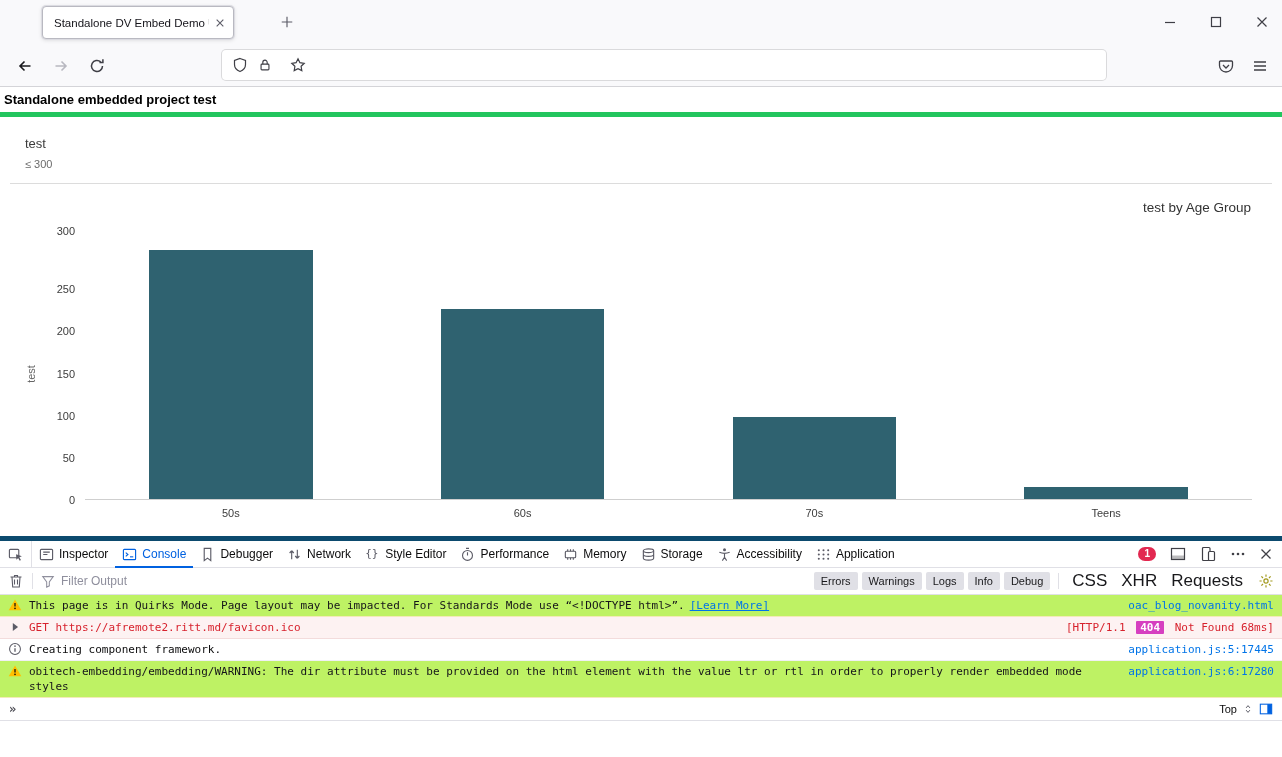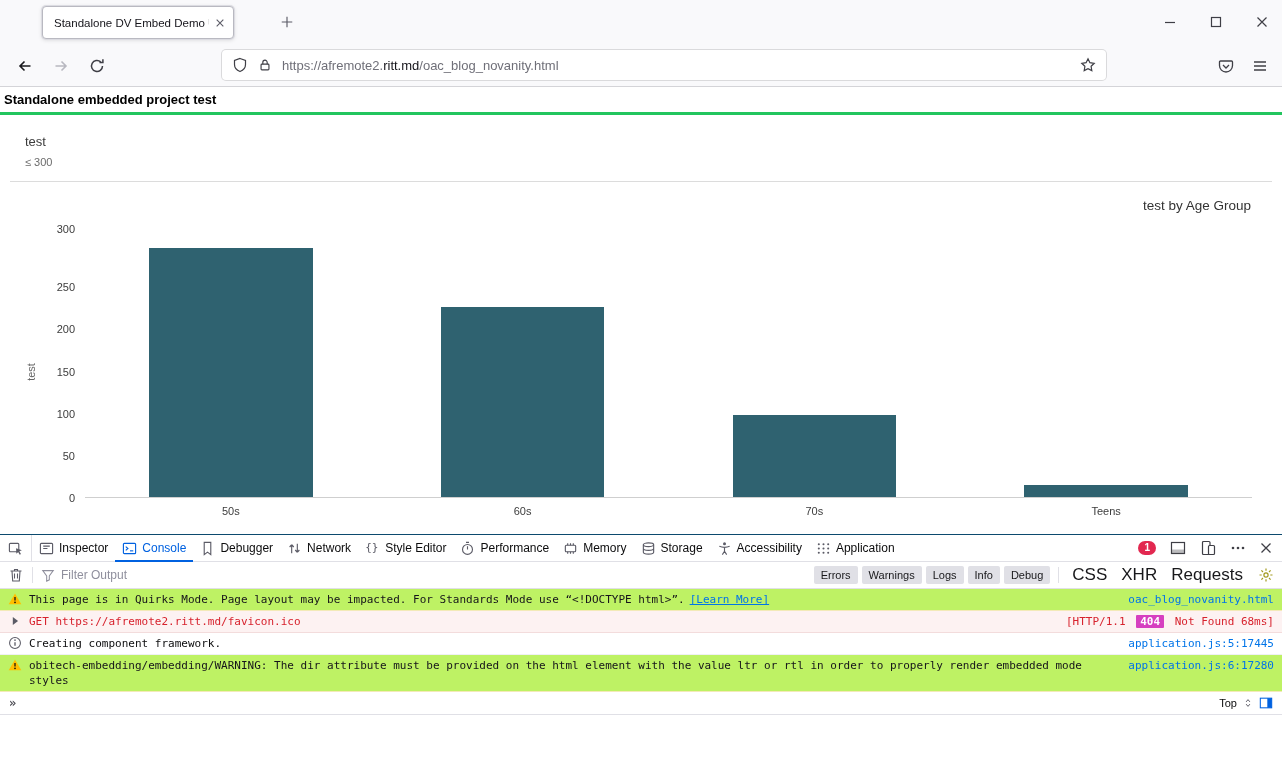--- a/index.html
+++ b/index.html
@@ -26,41 +26,41 @@
   .reload-btn{position:absolute;left:89px;top:14px;color:#3f3f46;}
   .urlbar{position:absolute;left:222px;width:884px;height:30px;top:6px;background:#fff;border-radius:4px;box-shadow:0 0 0 1px rgba(0,0,0,.12);display:flex;align-items:center;padding:0 10px;}
   .urlbar .tp-shield,.urlbar .site-lock{color:#3f3f46;margin-right:10px;}
   .url-text{font-size:13px;color:#6f6f78;flex:1;white-space:nowrap;overflow:hidden;}
   .url-domain{color:#15141a;}
   .star-btn{color:#3f3f46;margin-left:8px;}
   .pocket-btn{position:absolute;right:48px;top:14px;color:#3f3f46;}
   .menu-btn{position:absolute;right:14px;top:14px;color:#3f3f46;}
 
   
-  .page-heading{background:#fff;padding:3px 4px 4px;border-bottom:3px solid #22c55e;flex:none;}
+  .page-heading{background:#fff;padding:3px 4px 4px;border-bottom:5px solid #22c55e;flex:none;}
   .page-heading span{font-size:13px;font-weight:bold;color:#000;}
 
   
   .chart-section{height:419px;background:#fff;position:relative;flex:none;}
   .filter-bar{margin:0 10px;padding:19px 15px 13px;border-bottom:1px solid #dcdcdc;}
   .filter-title{font-size:13px;color:#3c3c3c;}
   .filter-sub{font-size:11px;color:#6b6b6b;margin-top:7px;}
   .chart-title{text-align:right;margin:16px 31px 0 0;font-size:13.5px;color:#333;}
   .chart-wrap{position:absolute;top:130px;left:0;right:0;height:253px;}
   .y-axis-label{position:absolute;left:22px;top:50%;transform:translateY(-50%) rotate(-90deg);font-size:11px;color:#666;}
   .y-axis{position:absolute;left:0;top:0;bottom:0;width:75px;}
   .ytick{position:absolute;right:0;font-size:11px;color:#3c3c3c;height:14px;line-height:14px;}
   .plot{position:absolute;left:85px;right:30px;top:0;bottom:0;border-bottom:1px solid #cfcfcf;display:flex;align-items:flex-end;}
   .slot{flex:1;display:flex;justify-content:center;align-items:flex-end;height:100%;}
   .bar{width:56%;}
   .x-axis{position:absolute;left:85px;right:30px;top:100%;display:flex;padding-top:7px;}
   .xlabel{flex:1;text-align:center;font-size:11px;color:#3c3c3c;}
 
   
-  .devtools{border-top:1px solid #0c4a6e;background:#fff;flex:none;}
+  .devtools{border-top:5px solid #0c4a6e;background:#fff;flex:none;}
   .dt-tabbar{height:27px;display:flex;align-items:stretch;border-bottom:1px solid #e0e0e6;font-size:12px;color:#0c0c0d;}
   .pick-btn{width:32px;display:flex;align-items:center;justify-content:center;border-right:1px solid #e0e0e6;color:#1a1a1e;}
   .dt-tab{display:flex;align-items:center;gap:5px;padding:0 7px;position:relative;cursor:default;}
   .dt-icon{width:15px;height:15px;color:#5b5b66;display:inline-flex;flex:none;}
   .dt-brace{font-family:"DejaVu Sans Mono",monospace;font-size:11px;color:inherit;}
   .dt-tab.active{color:#0061e0;}
   .dt-tab.active .dt-icon{color:#0061e0;}
   .dt-tab.active::after{content:"";position:absolute;left:0;right:0;bottom:-1px;height:2px;background:#0061e0;}
   .dt-tabbar-right{margin-left:auto;display:flex;align-items:center;gap:14px;padding-right:10px;color:#3f3f46;}
   .err-badge{background:#e22850;color:#fff;font-size:10px;line-height:14px;border-radius:8px;padding:0 6px;font-weight:bold;}
@@ -153,21 +153,20 @@
           <svg viewBox="0 0 16 16">
             <path d="M8 1.5l5.5 1.9v4.1c0 3.4-2.3 5.8-5.5 7-3.2-1.2-5.5-3.6-5.5-7V3.4z" stroke="currentColor" stroke-width="1.2" fill="none"></path>
           </svg>
         </span>
       <span class="site-lock i14">
           <svg viewBox="0 0 16 16">
             <rect x="3.5" y="7" width="9" height="6.5" rx="1" stroke="currentColor" stroke-width="1.3" fill="none"></rect>
             <path d="M5.5 7V5a2.5 2.5 0 0 1 5 0v2" stroke="currentColor" stroke-width="1.3" fill="none"></path>
           </svg>
         </span>
-      <span class="url-text"><span>https://afremote2.</span><span class="url-domain">ritt.md</span><span>/oac_blog_novanity.html</span></span>
       <span class="star-btn i16">
           <svg viewBox="0 0 16 16">
             <path d="M8 1.8l1.9 3.9 4.3.6-3.1 3 .7 4.3L8 11.6l-3.8 2 .7-4.3-3.1-3 4.3-.6z" stroke="currentColor" stroke-width="1.2" fill="none"></path>
           </svg>
         </span>
     </div>
     <span class="pocket-btn i16">
         <svg viewBox="0 0 16 16">
           <path d="M2.5 3h11a1 1 0 0 1 1 1v3.5a6.5 6.5 0 0 1-13 0V4a1 1 0 0 1 1-1z" stroke="currentColor" stroke-width="1.3" fill="none"></path>
           <path d="M5 7l3 3 3-3" stroke="currentColor" stroke-width="1.3" fill="none"></path>

